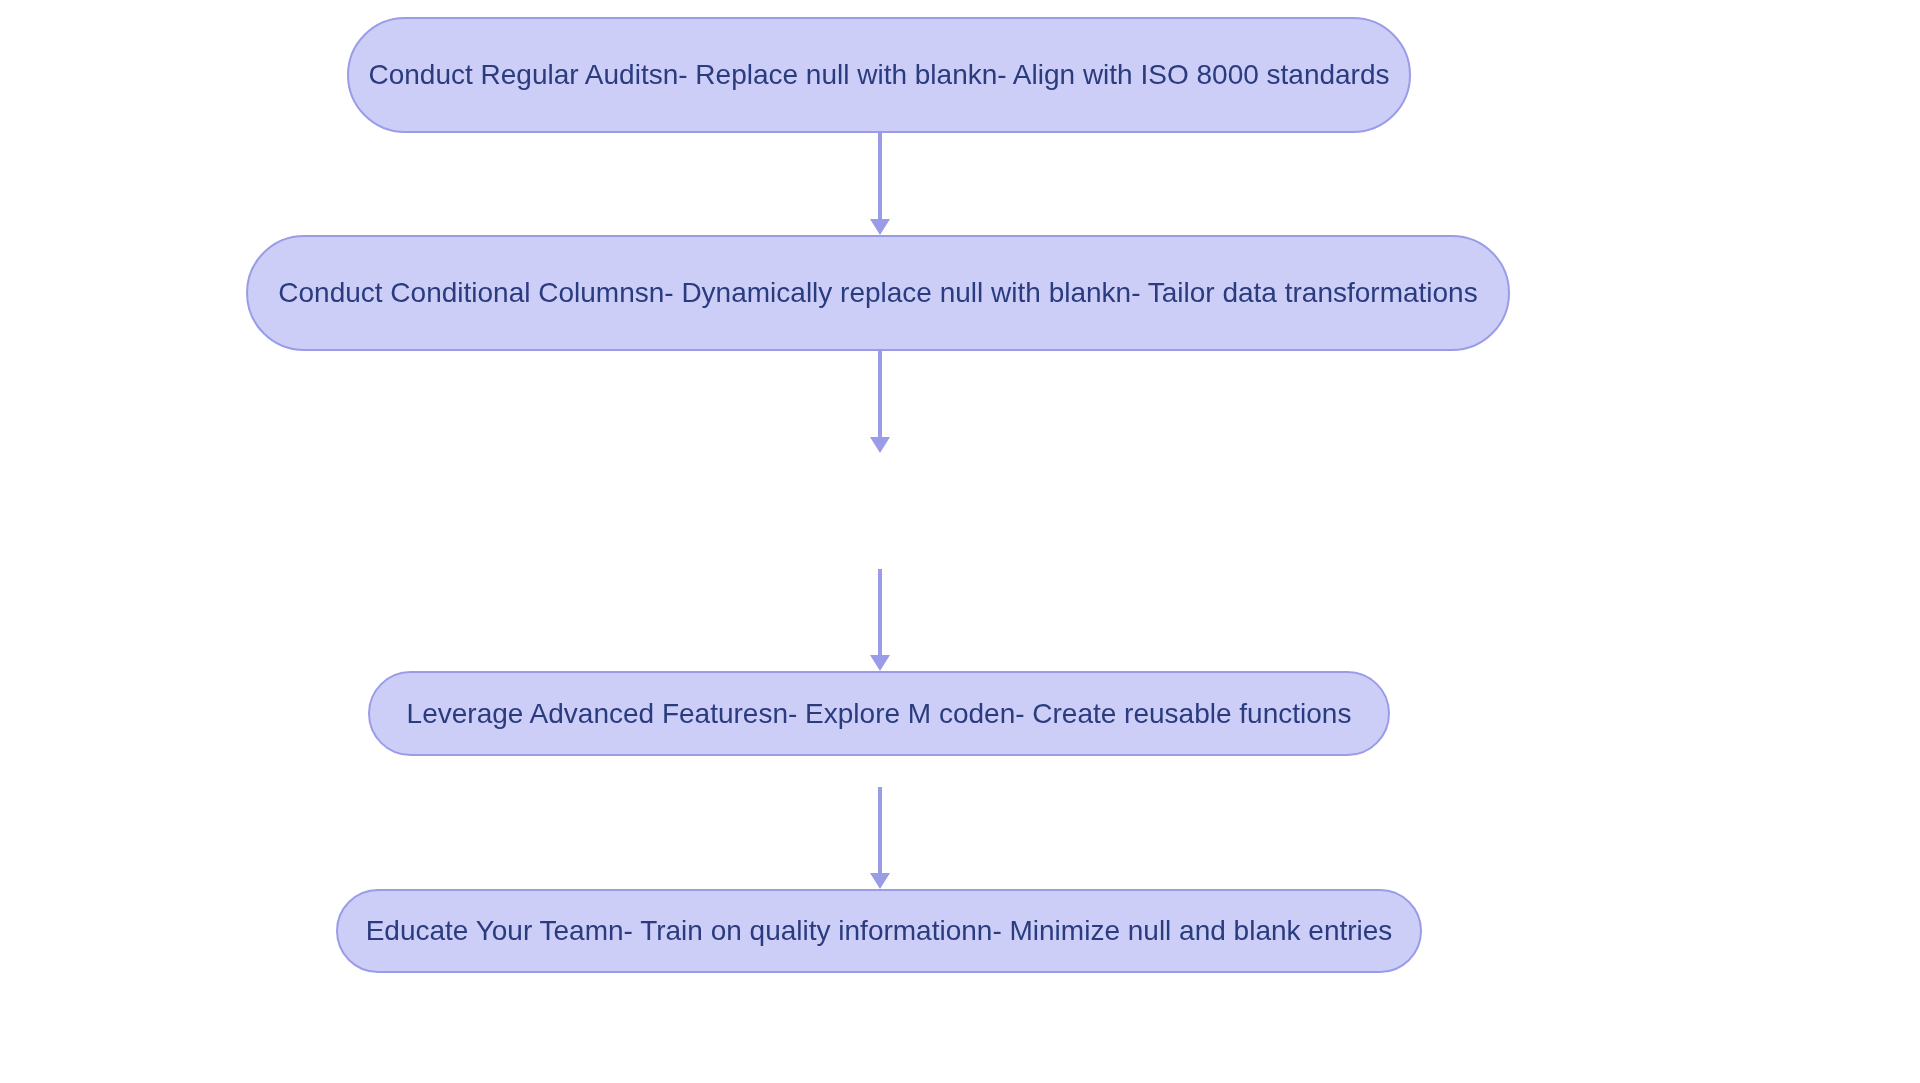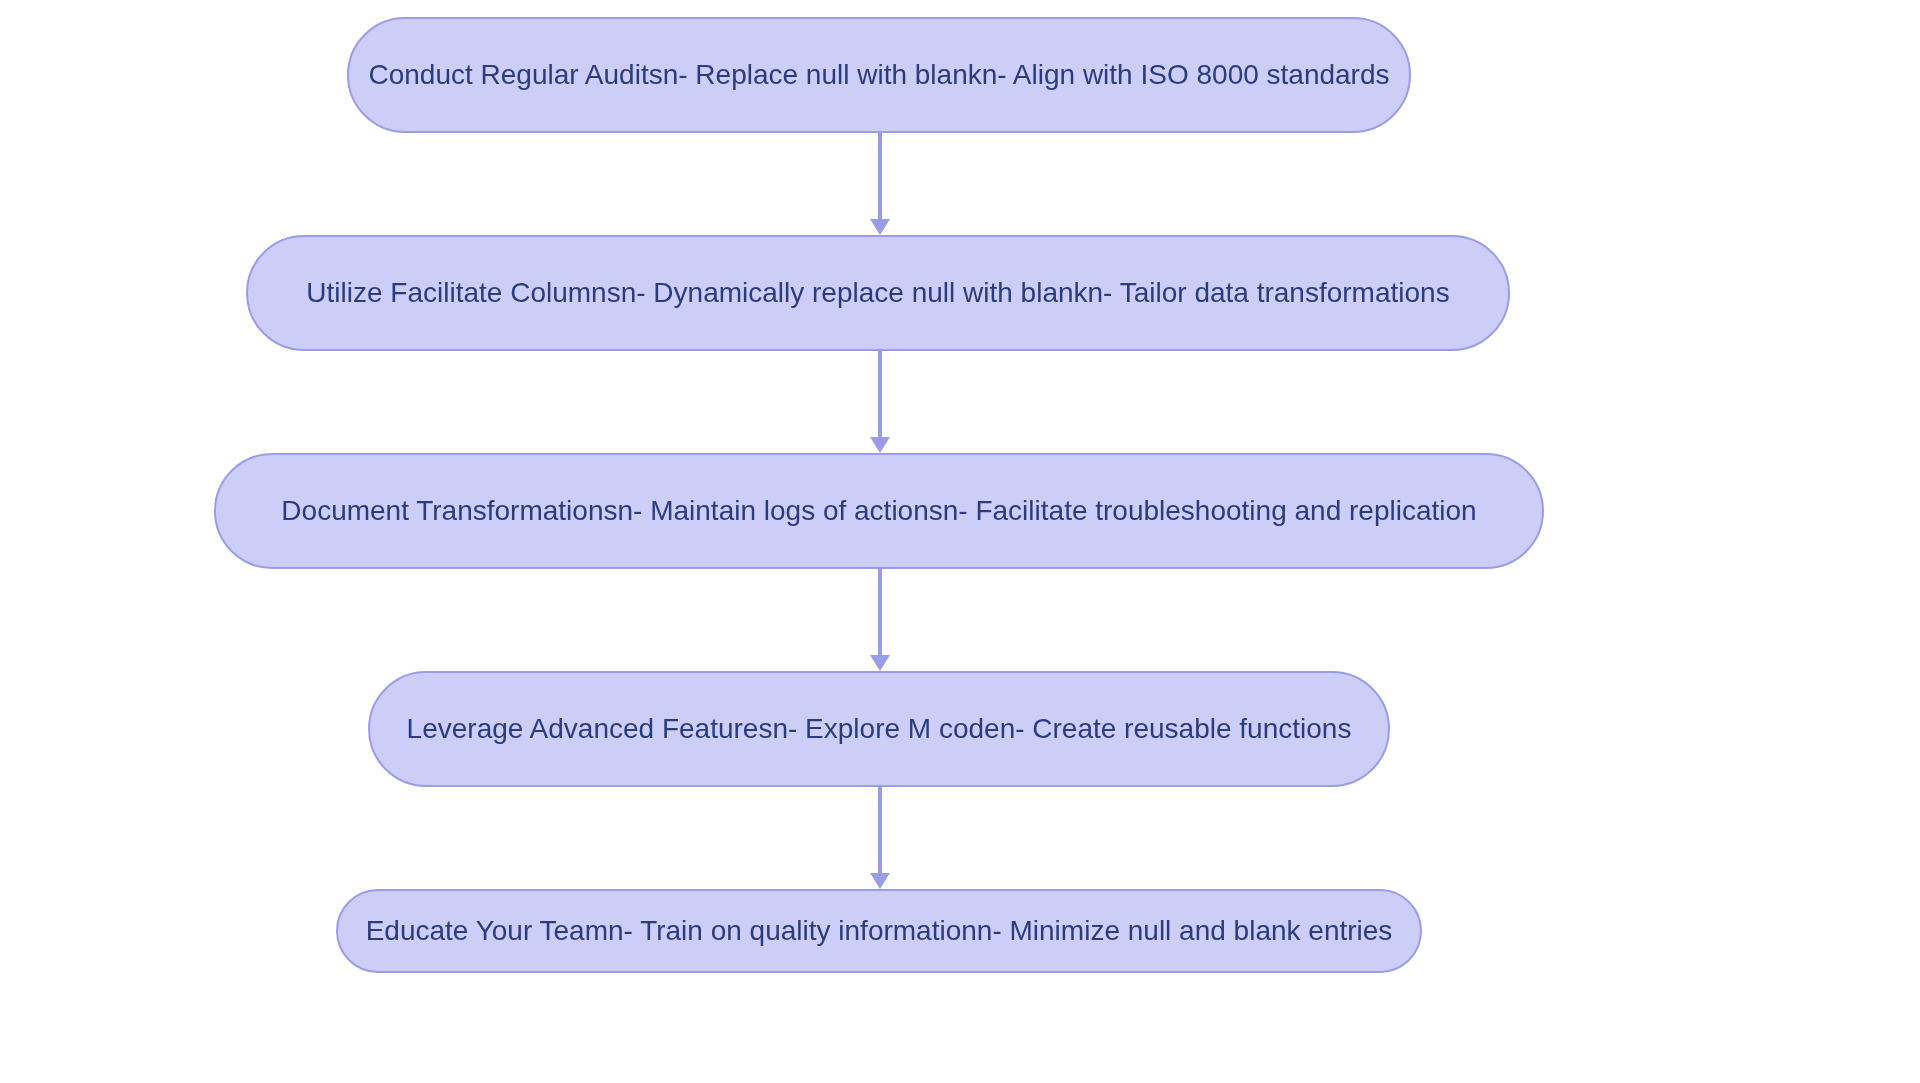--- a/index.html
+++ b/index.html
@@ -51,34 +51,31 @@
 <div class="diagram-container">
 
   <div class="node" style="left:347px; top:17px; width:1064px; height:116px;">
     <span>Conduct Regular Auditsn- Replace null with blankn- Align with ISO 8000 standards</span>
   </div>
 
   <div class="arrow" style="left:878px; top:133px; height:86px;"></div>
   <div class="arrowhead" style="left:870px; top:219px;"></div>
 
   <div class="node" style="left:246px; top:235px; width:1264px; height:116px;">
-    <span>Utilize Facilitate Columnsn- Dynamically replace null with blankn- Tailor data transformations</span>
+    <span>Conduct Conditional Columnsn- Dynamically replace null with blankn- Tailor data transformations</span>
   </div>
 
   <div class="arrow" style="left:878px; top:351px; height:86px;"></div>
   <div class="arrowhead" style="left:870px; top:437px;"></div>
 
-  <div class="node" style="left:214px; top:453px; width:1330px; height:116px;">
-    <span>Document Transformationsn- Maintain logs of actionsn- Facilitate troubleshooting and replication</span>
-  </div>
 
   <div class="arrow" style="left:878px; top:569px; height:86px;"></div>
   <div class="arrowhead" style="left:870px; top:655px;"></div>
 
-  <div class="node" style="left:368px; top:671px; width:1022px; height:116px;">
+  <div class="node" style="left:368px; top:671px; width:1022px; height:85px;">
     <span>Leverage Advanced Featuresn- Explore M coden- Create reusable functions</span>
   </div>
 
   <div class="arrow" style="left:878px; top:787px; height:86px;"></div>
   <div class="arrowhead" style="left:870px; top:873px;"></div>
 
   <div class="node" style="left:336px; top:889px; width:1086px; height:84px;">
     <span>Educate Your Teamn- Train on quality informationn- Minimize null and blank entries</span>
   </div>
 

